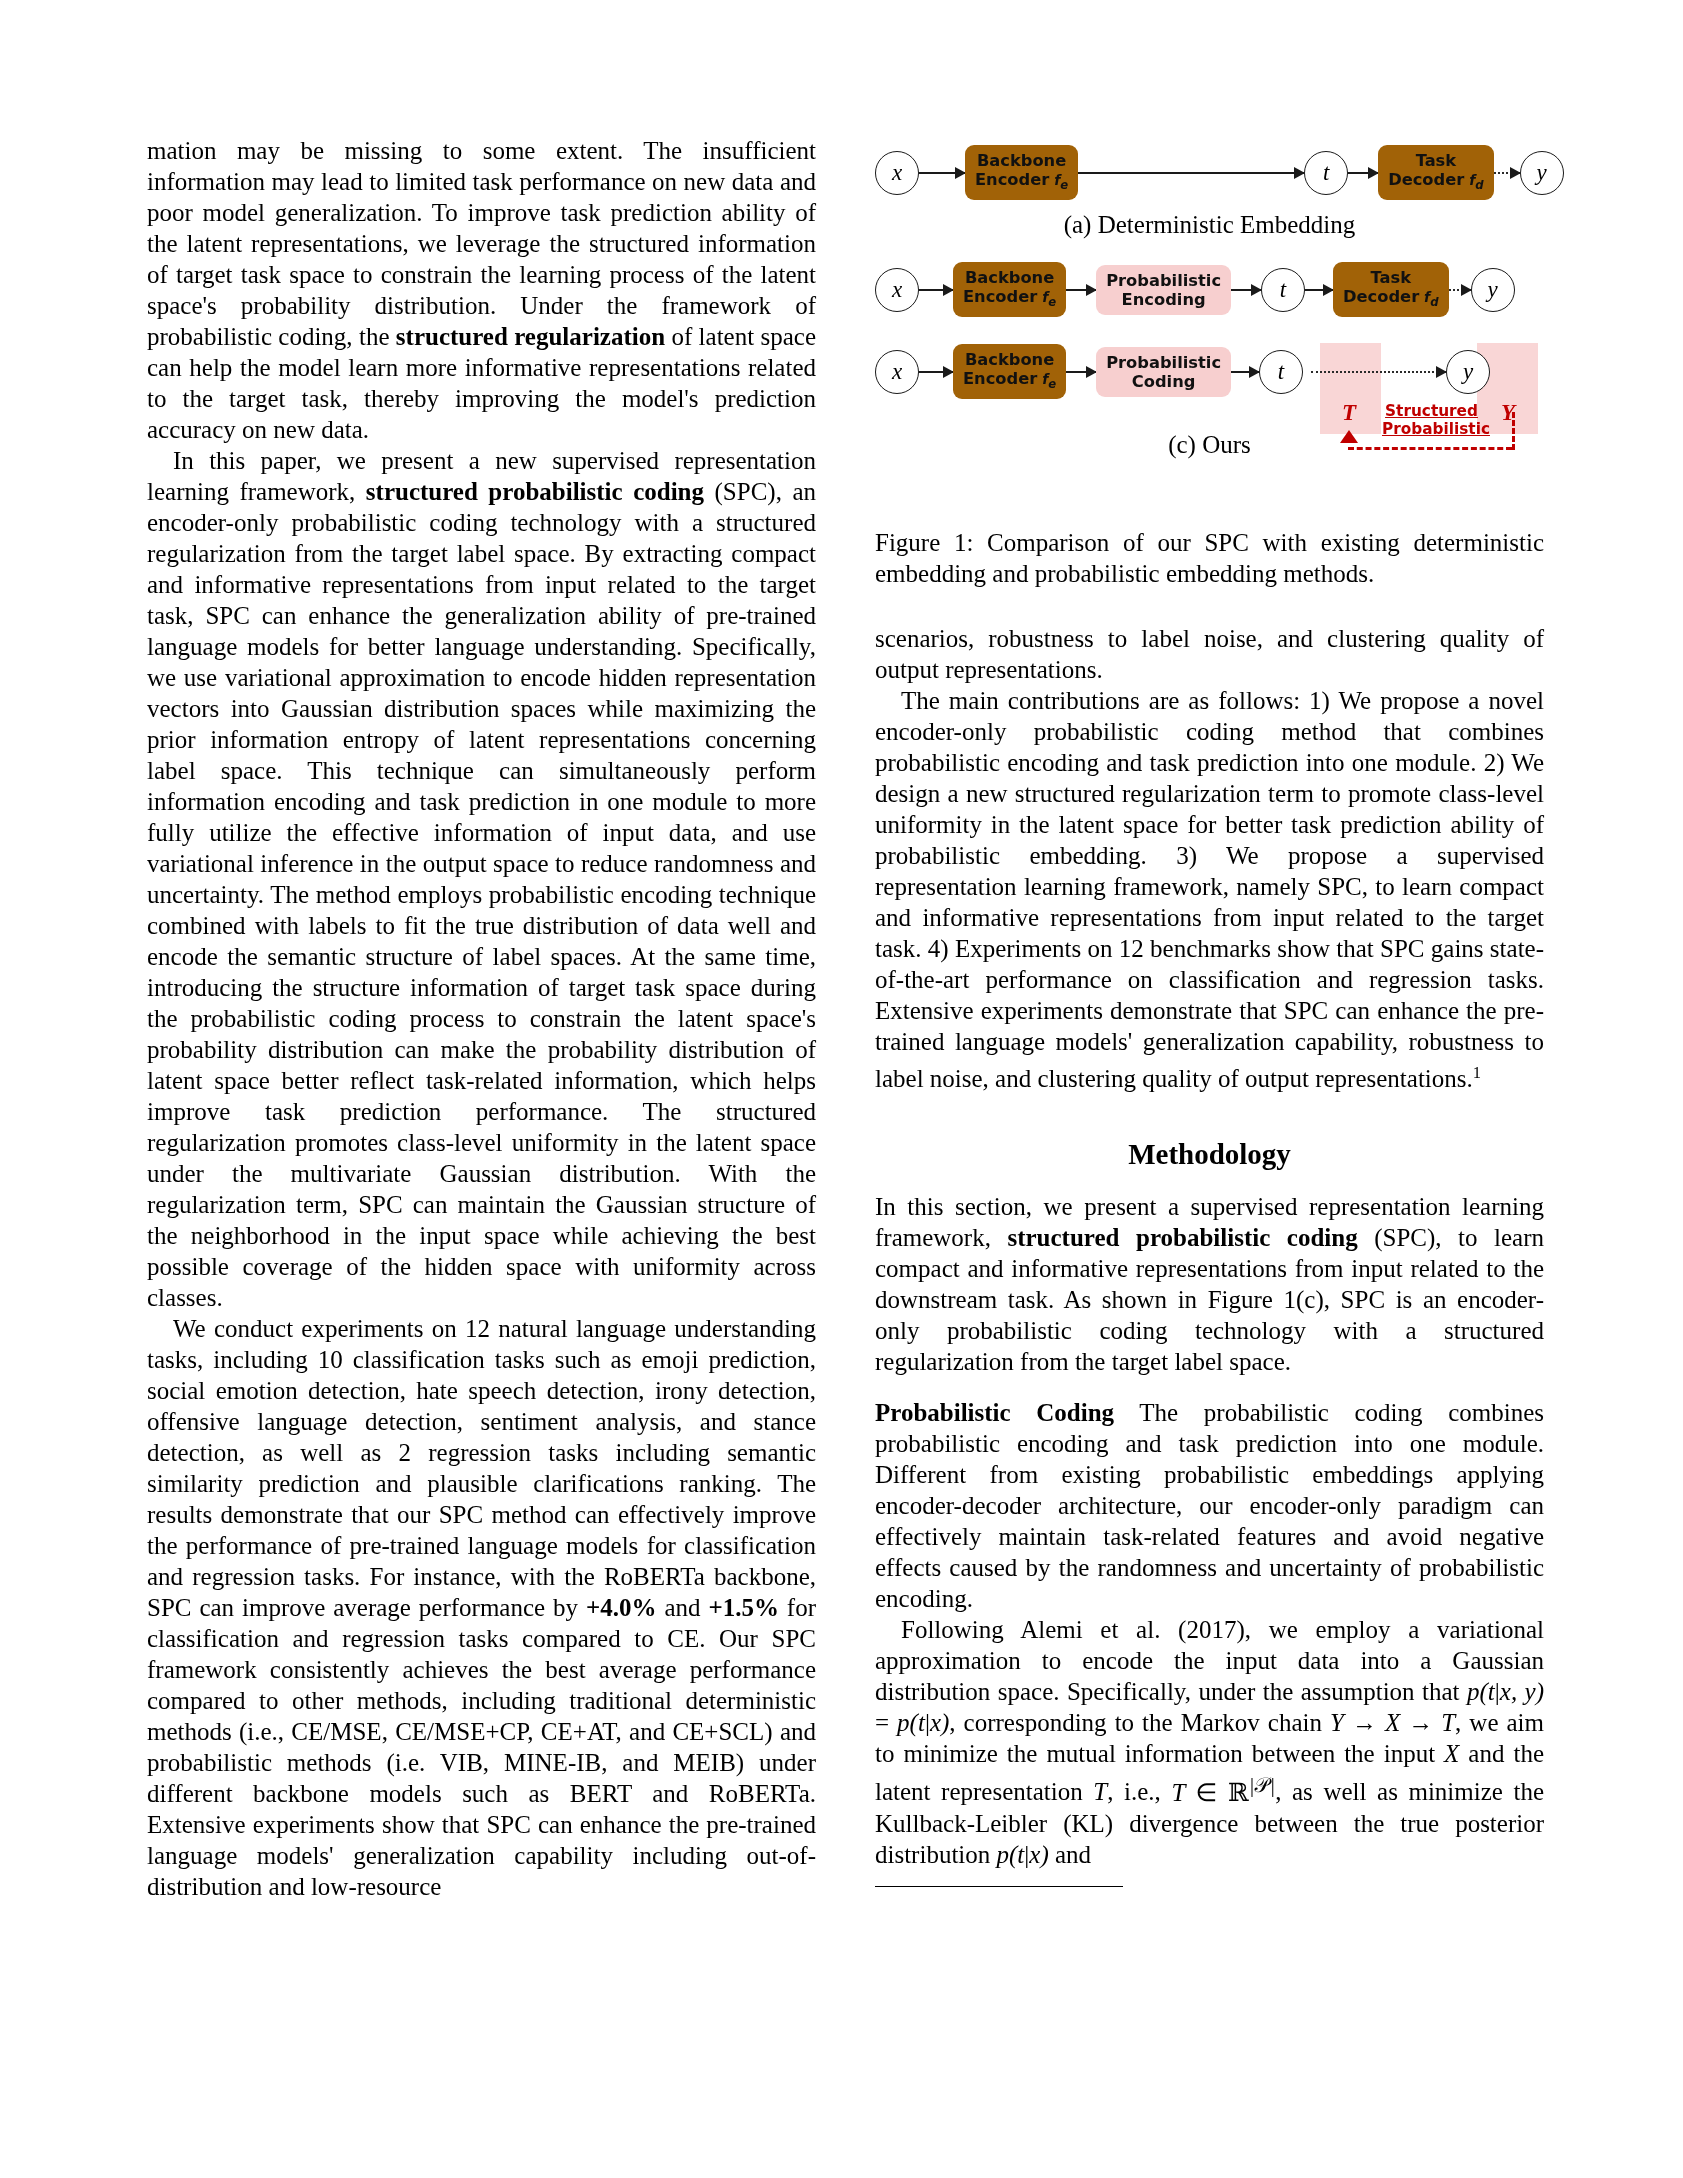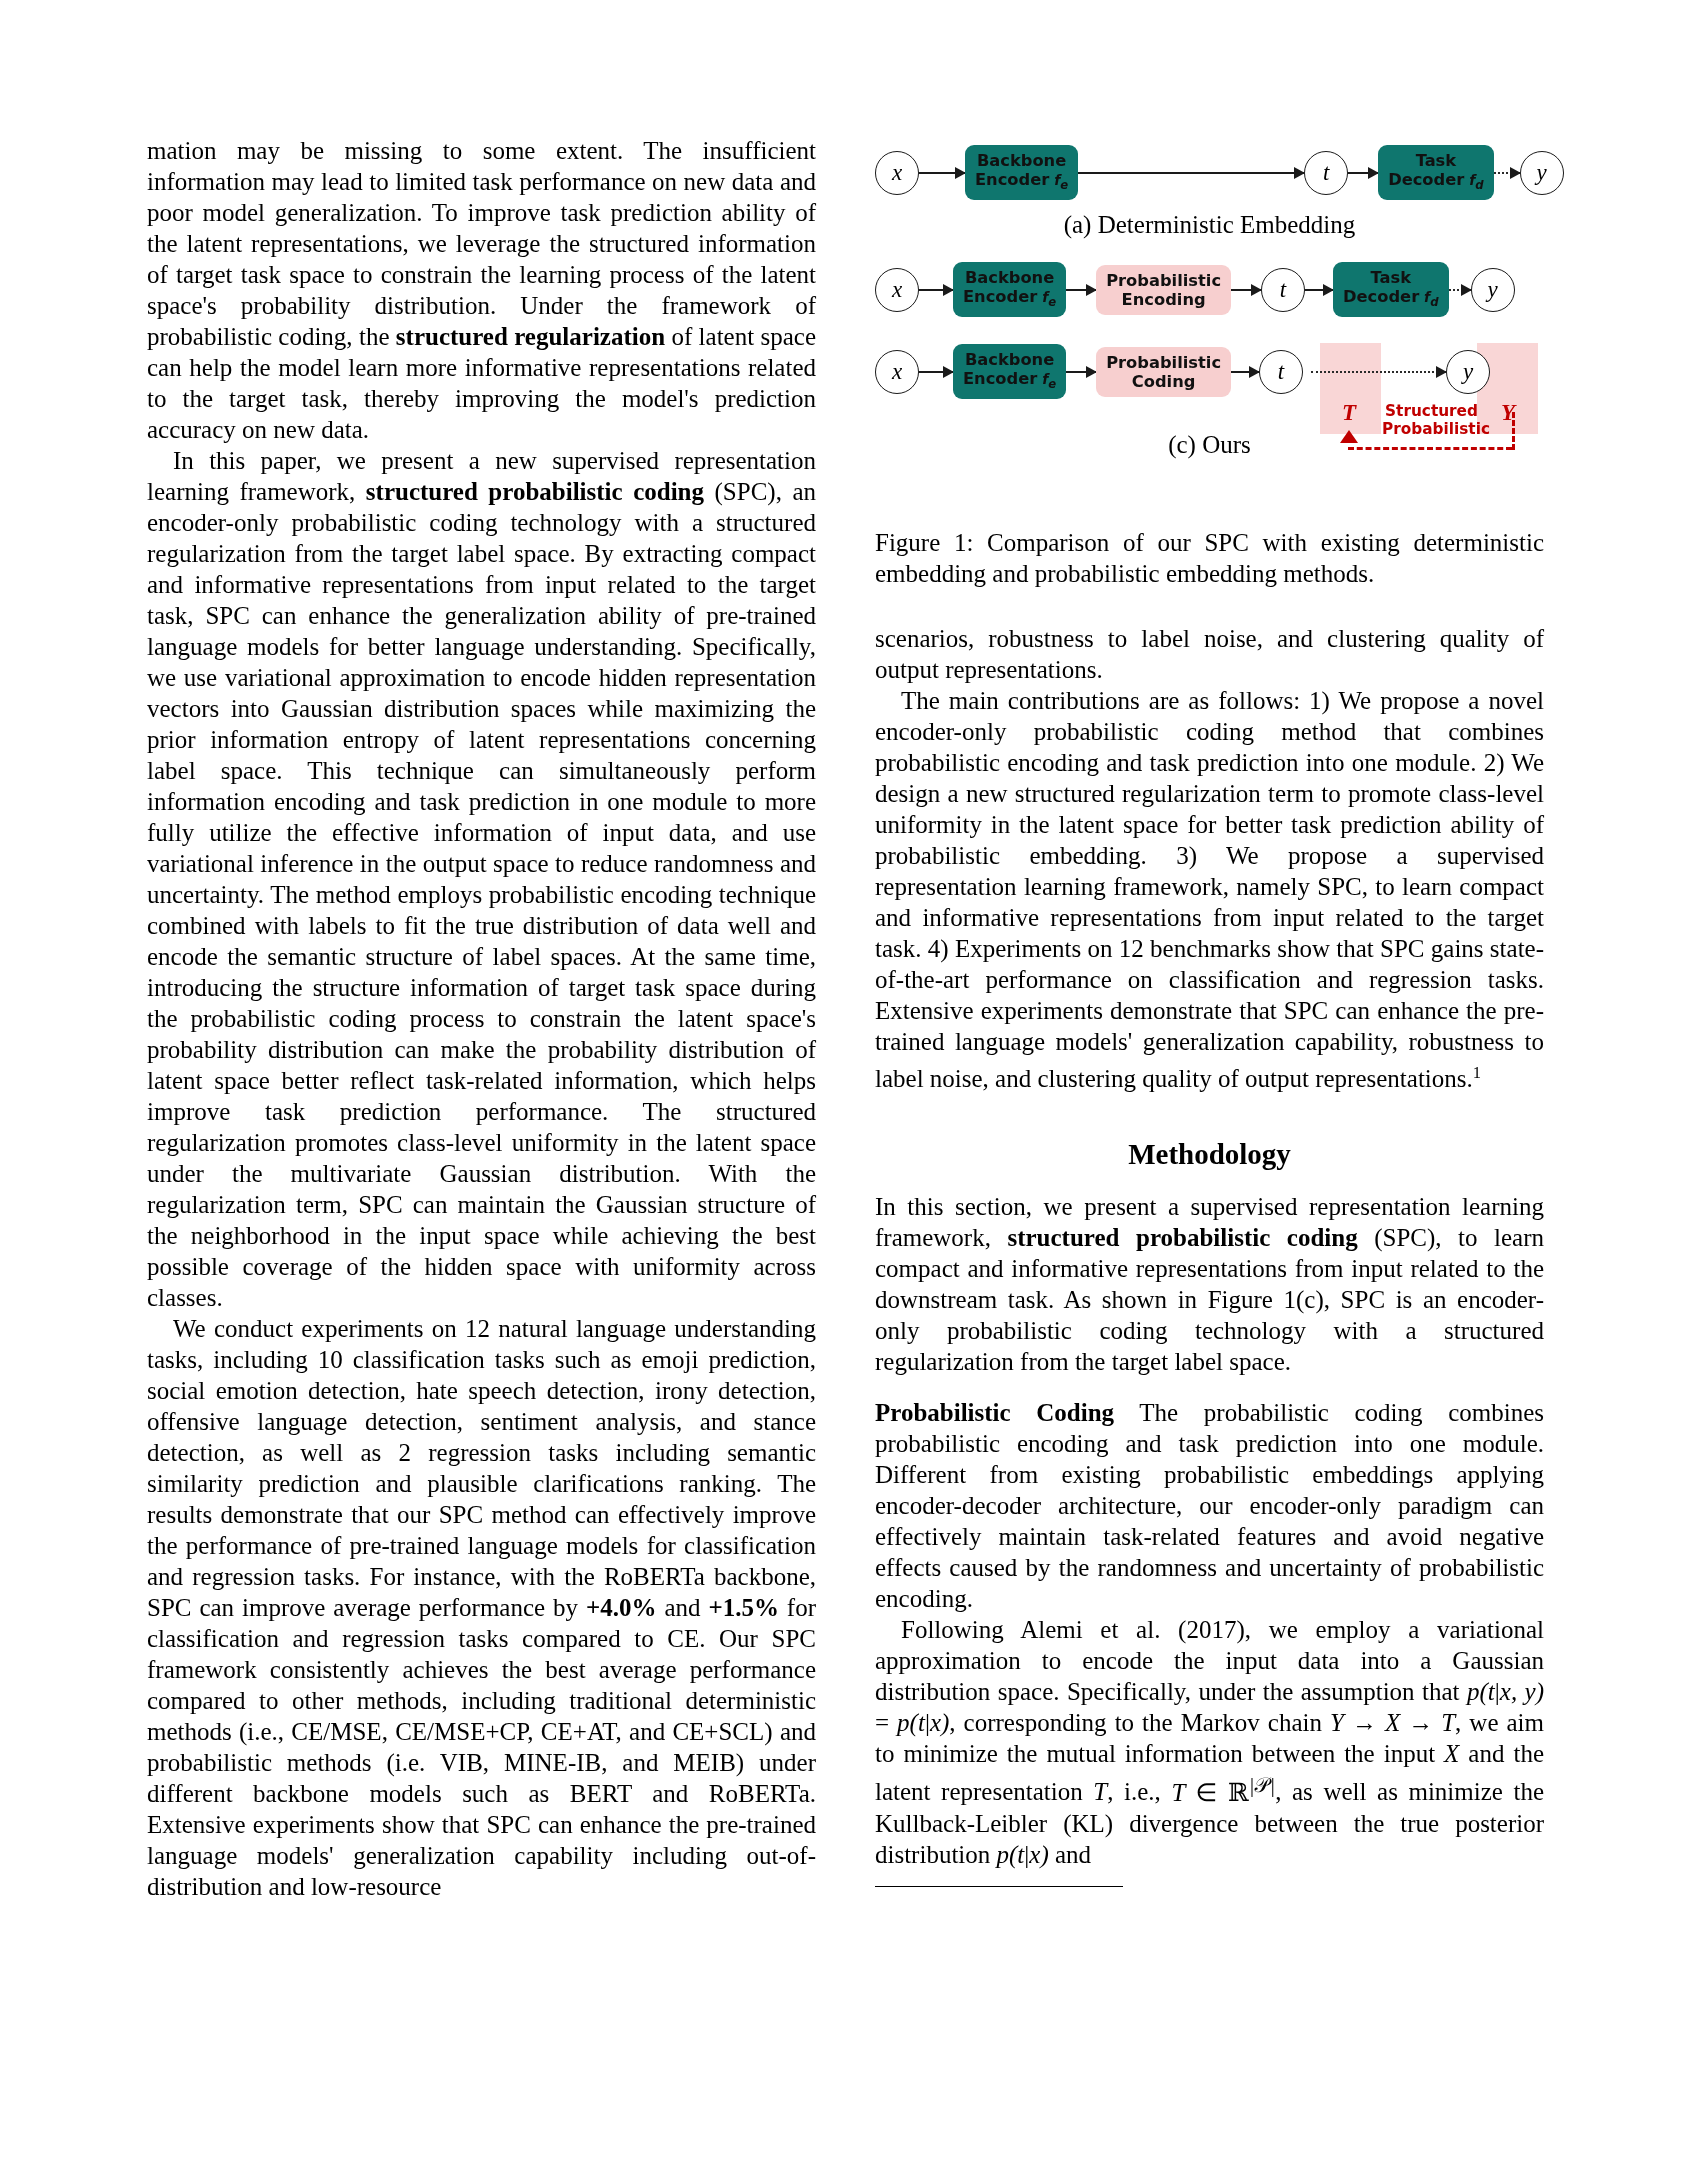--- a/index.html
+++ b/index.html
@@ -87,21 +87,21 @@
     font-weight: bold;
     font-size: 16.3px;
     line-height: 19px;
     text-align: center;
     color: #111;
     flex: 0 0 auto;
     z-index: 3;
     position: relative;
     white-space: nowrap;
   }
-  .box.gray { background: #0f766e; }
+  .box.gray { background: #a16207; }
   .box.pink { background: #f7cfcf; }
   .box .sub { font-style: italic; font-size: 14px; }
 
   .arrow {
     height: 2px;
     background: #1a1a1a;
     position: relative;
     flex: 0 0 auto;
     z-index: 1;
   }
@@ -289,21 +289,21 @@
           </div>
           <div class="arrow" style="width:28px"></div>
           <div class="node-circle">t</div>
           <div class="arrow dotted" style="width:135px; margin-left:8px"></div>
           <div class="node-circle">y</div>
         </div>
 
         <div class="sym-red" style="left:467px; top:59px;">T</div>
         <div class="sym-red" style="left:626px; top:59px;">Y</div>
 
-        <div class="reg-label" style="left:507px; top:61px; width:99px;">
+        <div class="reg-label" style="left:507px; top:61px; width:99px;text-decoration:underline;">
           <span>Structured</span><br>
           <span>Probabilistic</span>
         </div>
 
         <div class="dash-path" style="left:473px; top:106px; width:164px;"></div>
         <div class="dash-vert" style="left:637px; top:71px; height:38px;"></div>
         <div class="up-arrow" style="left:465px; top:89px;"></div>
 
         <div class="subcap" style="margin-top:30px">(c) Ours</div>
       </div>

